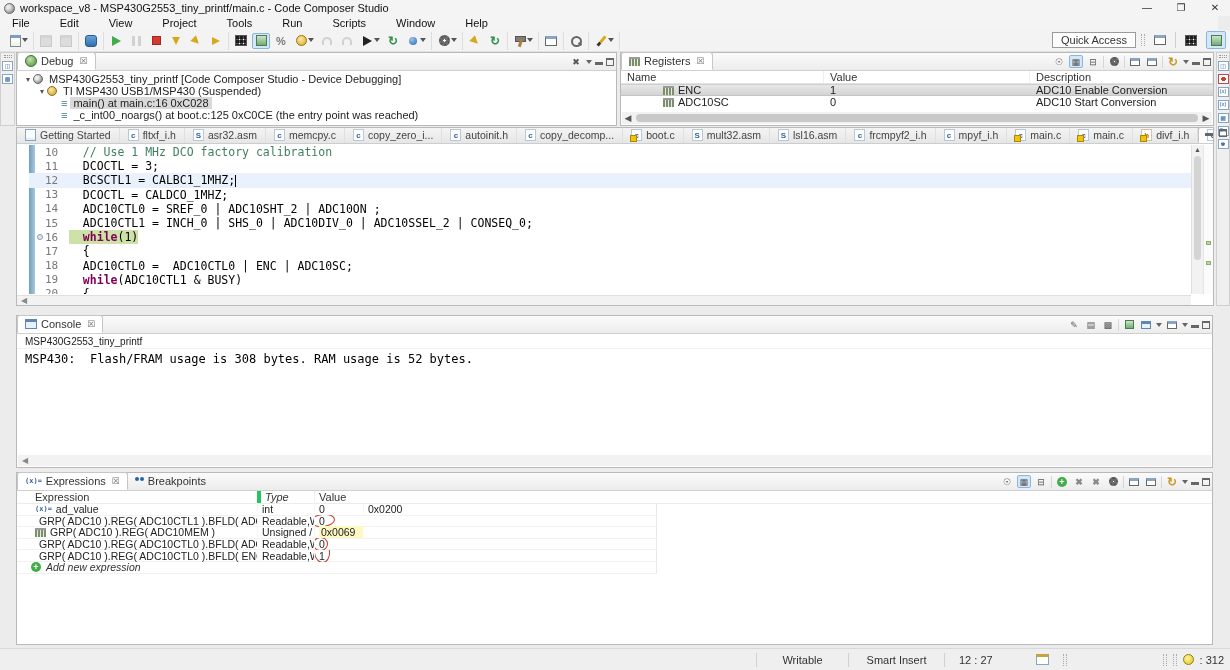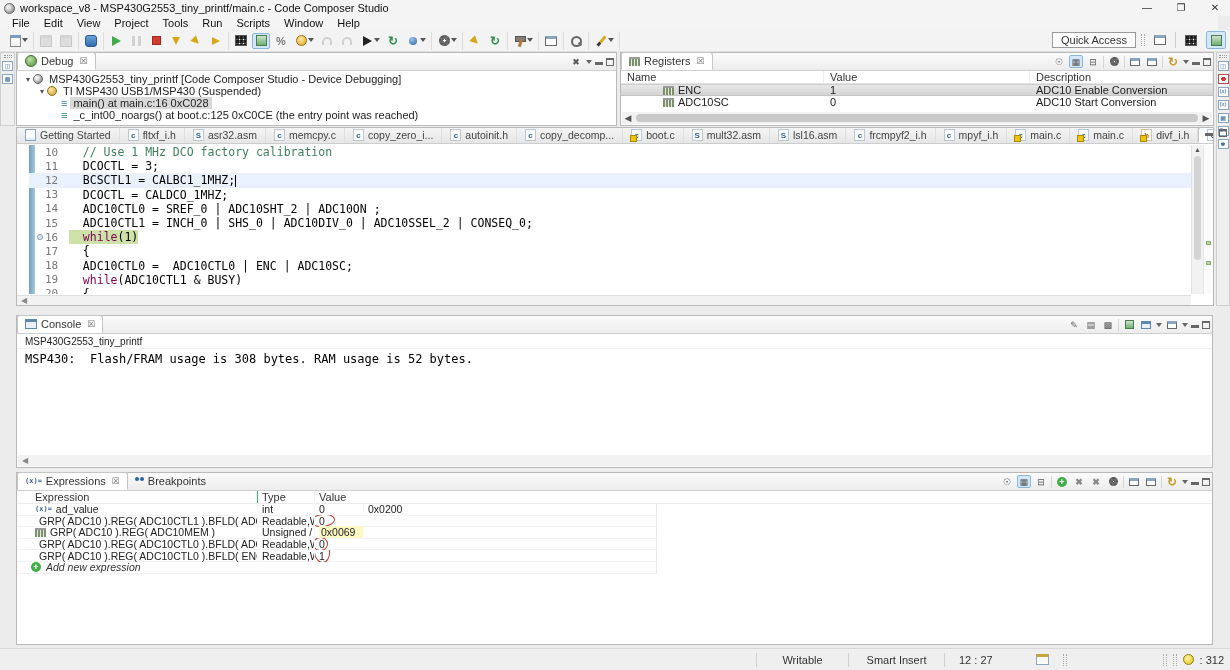--- a/index.html
+++ b/index.html
@@ -7,21 +7,21 @@
   body { font-family:"Liberation Sans",sans-serif; font-size:11px; color:#222; }
   .app { position:relative; width:1230px; height:670px; background:#ececec; overflow:hidden; }
 
   
   .titlebar { position:absolute; top:0; left:0; right:0; height:16px; background:#f4f4f4; display:flex; align-items:center; padding-left:4px; }
   .titlebar .appicon { width:11px; height:11px; border-radius:50%; background:radial-gradient(circle at 35% 35%, #e8e8e8 20%, #8a8a8a 80%); border:1px solid #666; margin-right:5px; }
   .titlebar .title { font-size:11px; color:#111; }
   .winbtns { position:absolute; right:8px; top:2px; display:flex; gap:20px; color:#333; font-size:10px; }
   .winbtns span { width:14px; text-align:center; }
 
-  .menubar { position:absolute; top:16px; left:0; right:12px; height:14px; background:#f4f4f4; display:flex; gap:0; align-items:center; padding-left:5px; }
+  .menubar { position:absolute; top:16px; left:0; right:12px; height:14px; background:#f4f4f4; display:flex; gap:16px; align-items:center; padding-left:5px; }
   .menubar .menu { padding:0 7px; font-size:11px; color:#111; }
 
   .toolbar { position:absolute; top:30px; left:0; right:0; height:22px; background:#f3f3f3; border-bottom:1px solid #e2e2e2; display:flex; align-items:center; padding-left:3px; }
   .tgroup { display:flex; align-items:center; padding:0 2px; border-right:1px solid #ddd; height:18px; }
   .tbi { width:18px; height:16px; position:relative; display:flex; align-items:center; justify-content:center; margin:0 1px; }
   .tbi.sel { background:#d4e7f8; border:1px solid #89b6dd; border-radius:2px; }
   .tbi.dis { opacity:.38; }
   .tbi .menuarrow { position:absolute; right:-4px; top:5px; width:0; height:0; border-left:3px solid transparent; border-right:3px solid transparent; border-top:4px solid #555; }
   .tbi.hasmenu { margin-right:7px; }
   .g-new { width:11px; height:12px; background:linear-gradient(#fff,#eee); border:1px solid #888; border-top:3px solid #7a9ec4; }
@@ -121,21 +121,21 @@
   .etab.active { background:#fff; border:1px solid #c0c0c0; border-bottom-color:#fff; border-radius:3px 3px 0 0; color:#111; }
   .etab-btns { position:absolute; right:3px; top:129px; display:flex; gap:6px; align-items:center; }
   .codearea { position:absolute; top:17px; left:0; right:22px; bottom:11px; background:#fff; overflow:hidden;margin-left:12px; }
   .rangebar { position:absolute; left:0; top:0; bottom:0; width:6px; background:linear-gradient(90deg,#6f9ec0,#a8c8de); }
   .cline { position:relative; display:flex; height:14.2px; align-items:center; white-space:pre; font:11.5px "DejaVu Sans Mono",monospace; }
   .cline .gut { width:40px; padding-left:16px; color:#787878; font-size:11px; flex:none; }
   .cline.current { background:#e9f2fc; }
   .cline .code { display:inline-block; }
   .cline .execbg { background:#cde1a9; }
   .cm { color:#3f7f5f; }
-  .kw { color:#7f0055; font-weight:normal; }
+  .kw { color:#7f0055; font-weight:bold; }
   .pl { color:#000; }
   .caret { display:inline-block; width:1px; height:12px; background:#000; vertical-align:middle; }
   .pcmark { position:absolute; left:8px; top:4px; width:6px; height:6px; border:1px solid #8a9bb0; border-radius:50%; background:#dfe9f2; }
   .evscroll { position:absolute; right:10px; top:17px; bottom:11px; width:12px; background:#f2f2f2; border-left:1px solid #e0e0e0; }
   .evscroll .a { height:10px; text-align:center; font-size:7px; color:#555; line-height:10px; }
   .evscroll .thumb { position:absolute; top:11px; left:2px; right:2px; height:70%; background:#d4d4d4; border-radius:4px; }
   .eoverview { position:absolute; right:0; top:17px; bottom:11px; width:10px; background:#fbfbfb; border-left:1px solid #e6e6e6; }
   .eoverview .mk { position:absolute; left:2px; width:5px; height:4px; background:#bcd69c; border:1px solid #8fae6b; }
   .ehscroll { position:absolute; left:0; right:22px; bottom:0; height:10px; background:#f2f2f2; border-top:1px solid #e0e0e0; display:flex; align-items:center; }
   .ehscroll .arr { width:14px; color:#888; font-size:8px; text-align:center; }
@@ -145,21 +145,21 @@
   .csub { font-size:10px; color:#222; padding:2px 0 1px 8px; border-bottom:1px solid #f0f0f0; }
   .cout { font:12px "DejaVu Sans Mono",monospace; white-space:pre; padding:3px 12px 0 8px; color:#000; }
   .chscroll { position:absolute; left:1px; right:1px; bottom:1px; height:11px; background:#f2f2f2; display:flex; align-items:center; }
   .chscroll .arr { width:14px; color:#888; font-size:8px; text-align:center; }
 
   
   #exprPanel { left:16px; top:472px; width:1197px; height:173px; }
   .xheader { display:flex; height:13px; border-bottom:1px solid #ececec; color:#333; }
   .xheader div { padding:0 4px; font-size:11px; }
   .xh-expr { width:240px; padding-left:18px !important; }
-  .xh-type { width:57px; border-left:1px solid #22c55e; }
+  .xh-type { width:57px; border-left:4px solid #22c55e;font-style:italic; }
   .xh-value { width:49px; border-left:1px solid #f0f0f0; }
   .xh-addr { width:293px; border-left:1px solid #f0f0f0; }
   .xrow { display:flex; height:11.6px; align-items:center; font-size:10.5px; border-bottom:1px solid #f2f2f2; width:640px; border-right:1px solid #e8e8e8; }
   .xc { padding:0 4px; white-space:nowrap; overflow:hidden; }
   .xc-expr { width:240px; display:flex; align-items:center; gap:4px; padding-left:18px; }
   .xc-type { width:57px; border-left:1px solid #f6f6f6; }
   .xc-value { width:49px; border-left:1px solid #f6f6f6; position:relative; }
   .xc-addr { width:293px; border-left:1px solid #f6f6f6; }
   .vyellow { background:#fef9c3; display:inline-block; padding:0 14px 0 2px; }
   .annot { position:absolute; border:1.6px solid #c23a2e; border-radius:50%; pointer-events:none; }

